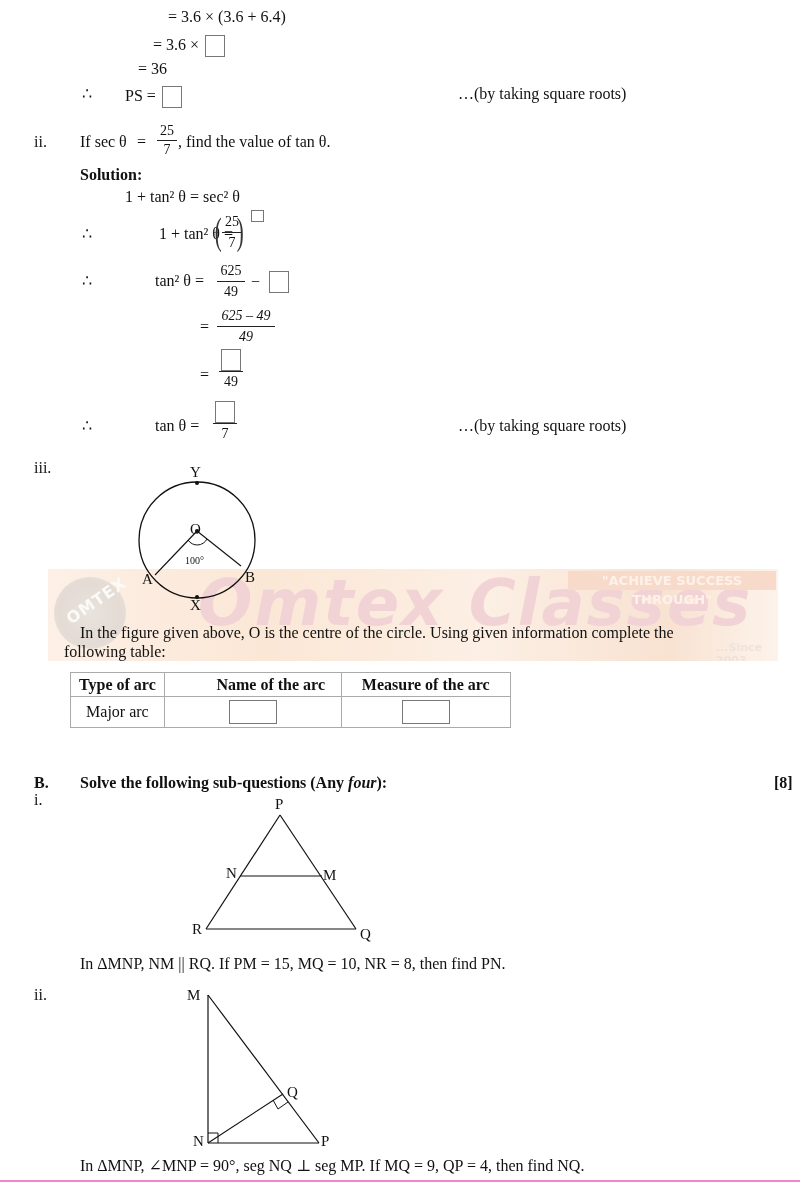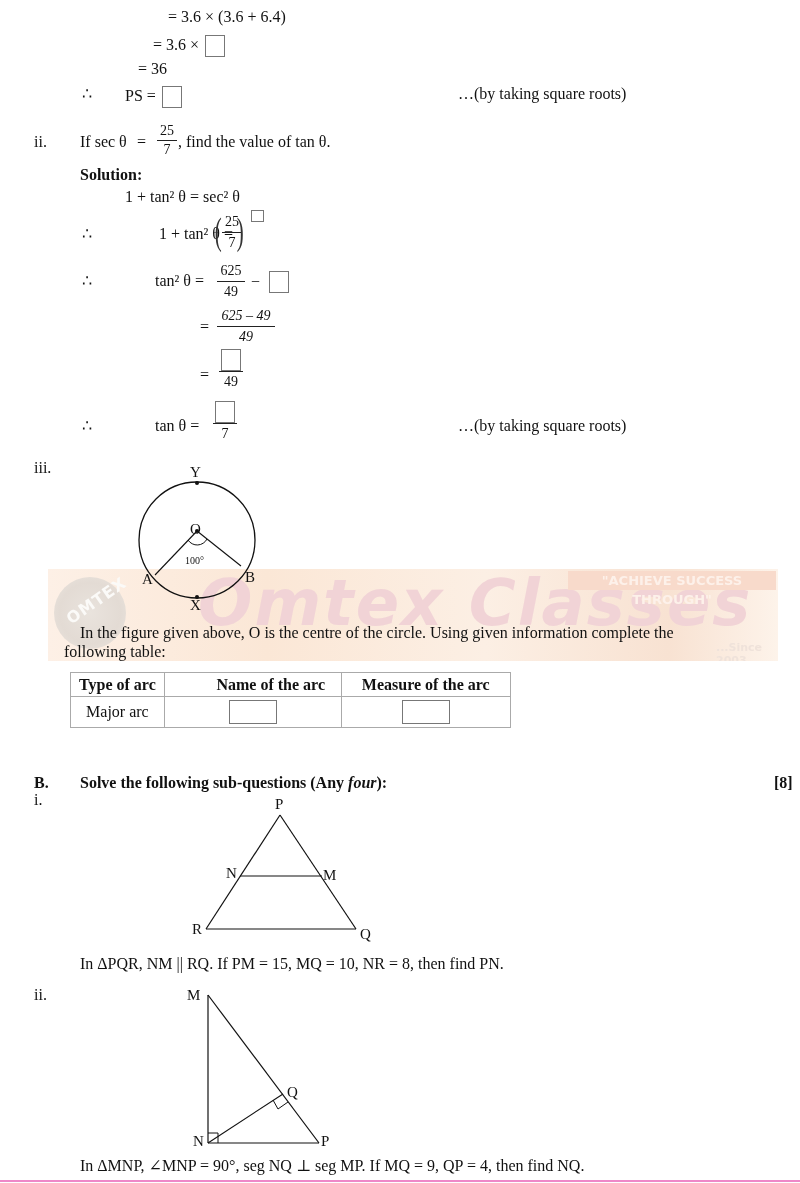--- a/index.html
+++ b/index.html
@@ -188,21 +188,21 @@
   <line x1="280" y1="815" x2="356" y2="929" stroke="#111" stroke-width="1.2"></line>
   <line x1="206" y1="929" x2="356" y2="929" stroke="#111" stroke-width="1.2"></line>
   <line x1="240" y1="876" x2="322" y2="876" stroke="#111" stroke-width="1.2"></line>
 </svg>
 <div class="abs" style="left:275px; top:797px; font-size:15px;">P</div>
 <div class="abs" style="left:226px; top:866px; font-size:15px;">N</div>
 <div class="abs" style="left:323px; top:868px; font-size:15px;">M</div>
 <div class="abs" style="left:192px; top:922px; font-size:15px;">R</div>
 <div class="abs" style="left:360px; top:927px; font-size:15px;">Q</div>
 
-<div class="abs" style="left:80px; top:956px;">In ΔPQR, NM || RQ. If PM = 15, MQ = 10, NR = 8, then find PN.</div>
+<div class="abs" style="left:80px; top:956px;">In ΔMNP, NM || RQ. If PM = 15, MQ = 10, NR = 8, then find PN.</div>
 
 <div class="abs" style="left:34px; top:987px;">ii.</div>
 
 <svg style="left:0; top:0;" width="800" height="1183" viewBox="0 0 800 1183">
   <line x1="208" y1="995" x2="208" y2="1143" stroke="#111" stroke-width="1.2"></line>
   <line x1="208" y1="1143" x2="319" y2="1143" stroke="#111" stroke-width="1.2"></line>
   <line x1="208" y1="995" x2="319" y2="1143" stroke="#111" stroke-width="1.2"></line>
   <line x1="208" y1="1143" x2="283" y2="1094" stroke="#111" stroke-width="1.1"></line>
   <polyline points="208,1133 218,1133 218,1143" fill="none" stroke="#111" stroke-width="1"></polyline>
   <polyline points="273,1100 278,1109 288,1102" fill="none" stroke="#111" stroke-width="1"></polyline>

